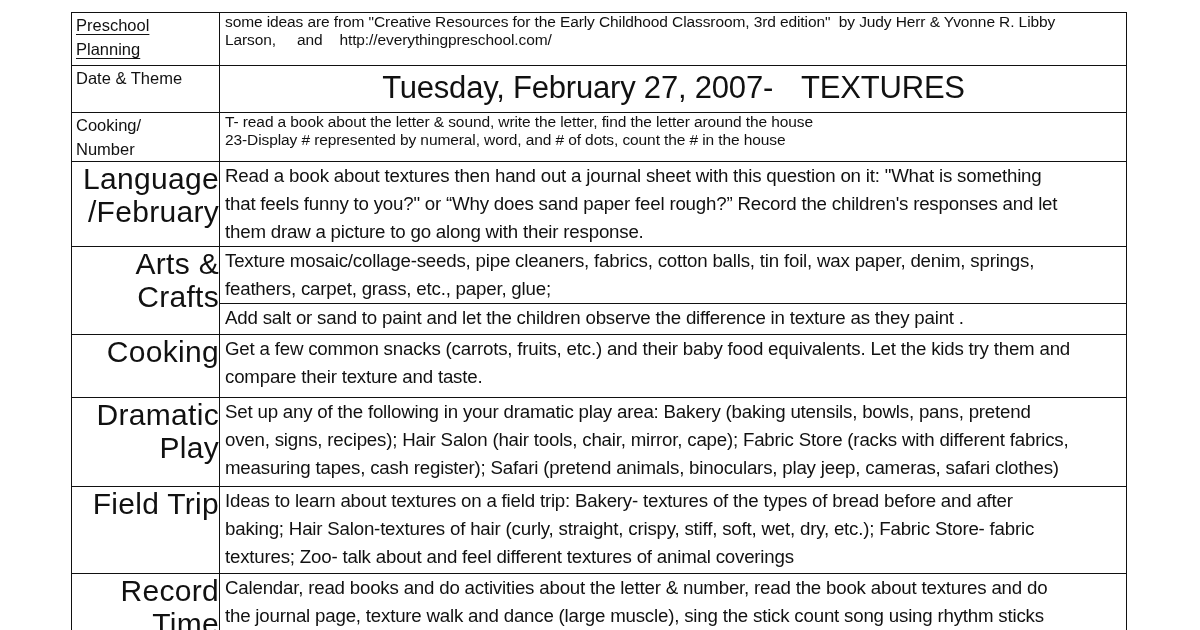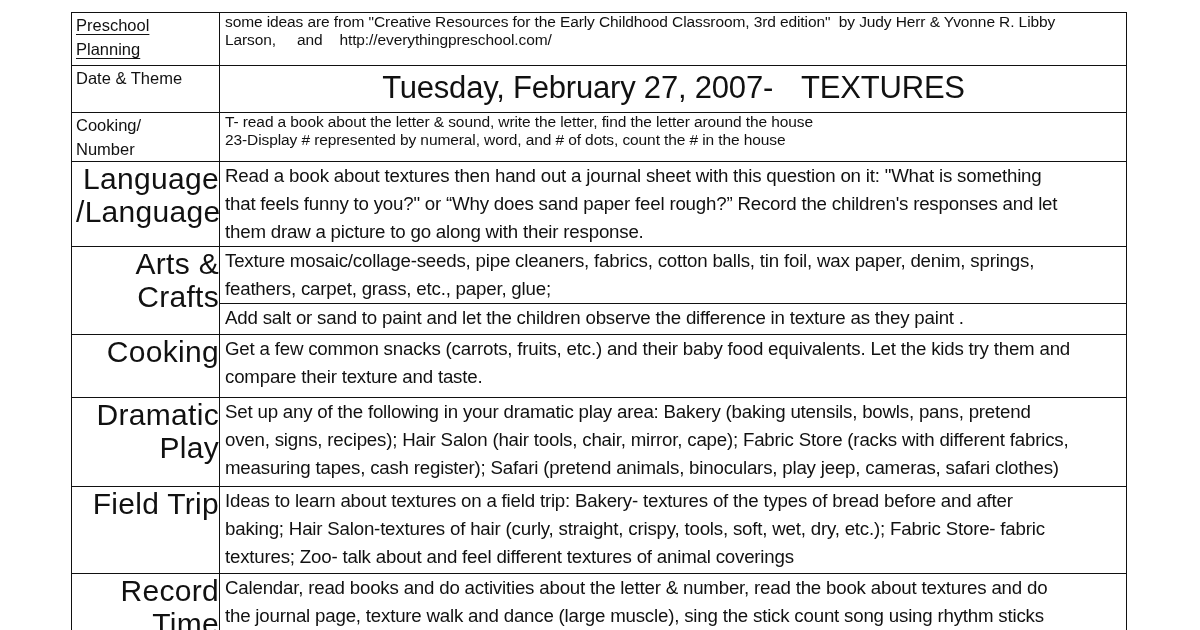--- a/index.html
+++ b/index.html
@@ -106,21 +106,21 @@
       </td>
       <td class="content c-sm">
         <span class="line">T- read a book about the letter &amp; sound, write the letter, find the letter around the house</span>
         <span class="line">23-Display # represented by numeral, word, and # of dots, count the # in the house</span>
       </td>
     </tr>
 
     <tr class="row-lang">
       <td class="label lbl-lg">
         <span class="line">Language</span>
-        <span class="line">/Language</span>
+        <span class="line">/February</span>
       </td>
       <td class="content c-md">
         <span class="line">Read a book about textures then hand out a journal sheet with this question on it: "What is something</span>
         <span class="line">that feels funny to  you?" or “Why does sand paper feel rough?” Record the children's responses and let</span>
         <span class="line">them draw a picture to go along with their response.</span>
       </td>
     </tr>
 
     <tr class="row-arts1">
       <td class="label lbl-lg" rowspan="2" style="vertical-align:top;">
@@ -159,21 +159,21 @@
         <span class="line">measuring tapes, cash register); Safari (pretend animals, binoculars, play jeep, cameras, safari clothes)</span>
       </td>
     </tr>
 
     <tr class="row-field">
       <td class="label lbl-lg">
         <span class="line">Field Trip</span>
       </td>
       <td class="content c-md">
         <span class="line">Ideas to learn about textures on a field trip:  Bakery- textures of the types of bread before and after</span>
-        <span class="line">baking; Hair Salon-textures of hair (curly, straight, crispy, tools, soft, wet, dry, etc.); Fabric Store- fabric</span>
+        <span class="line">baking; Hair Salon-textures of hair (curly, straight, crispy, stiff, soft, wet, dry, etc.); Fabric Store- fabric</span>
         <span class="line">textures; Zoo- talk about and feel different textures of animal coverings</span>
       </td>
     </tr>
 
     <tr class="row-group">
       <td class="label lbl-lg">
         <span class="line">Record</span>
         <span class="line">Time</span>
       </td>
       <td class="content c-md">

